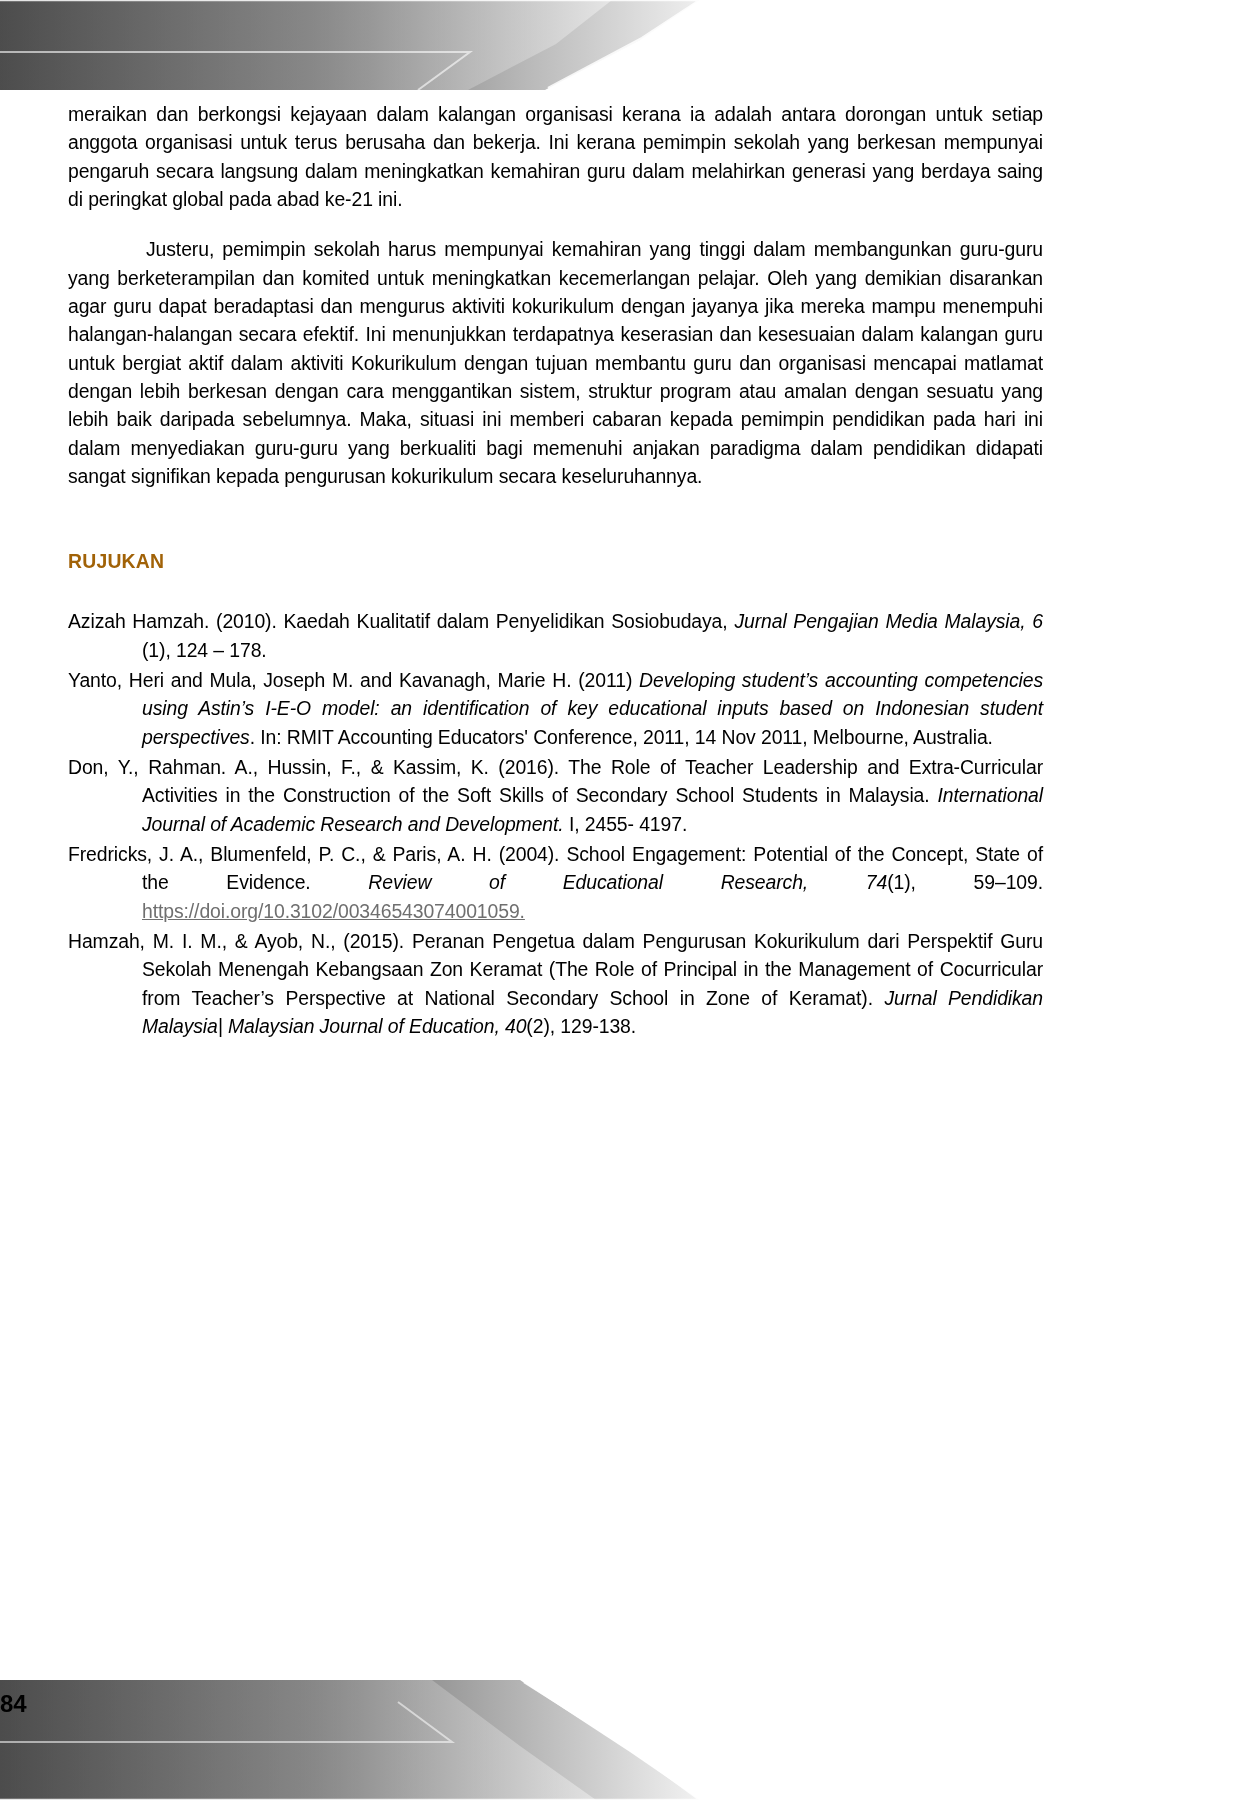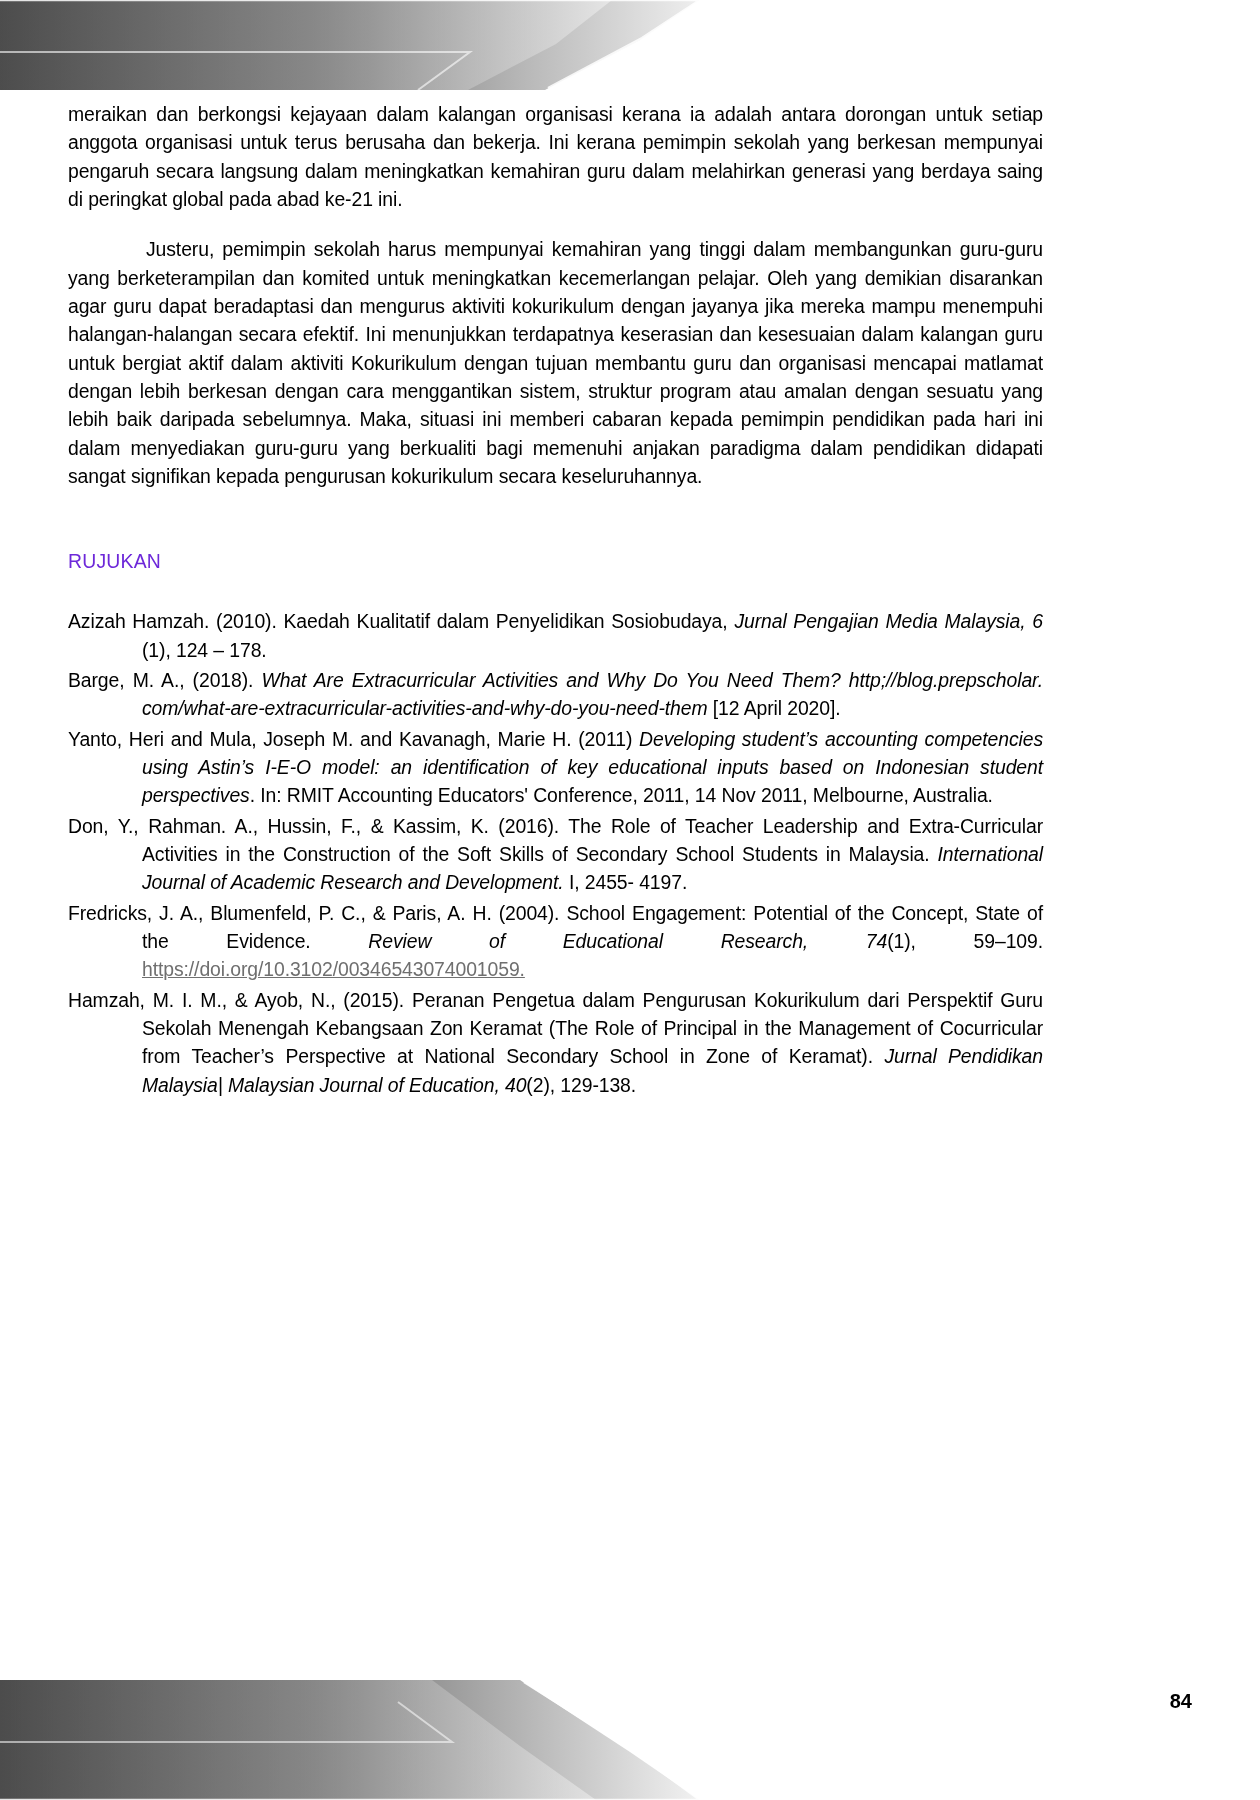--- a/index.html
+++ b/index.html
@@ -40,22 +40,22 @@
     text-align: justify;
     color: #000000;
     letter-spacing: -0.1px;
   }
   p.body-par + p.body-par { margin-top: 22px; }
   p.indent { text-indent: 78px; }
 
   h2.section-head {
     margin: 60px 0 0 0;
     font-size: 19.4px;
-    font-weight: normal;
-    color: #6d28d9;
+    font-weight: bold;
+    color: #a16207;
     letter-spacing: 0.2px;
   }
 
   #references {
     margin-top: 34px;
   }
 
   .ref {
     font-size: 19.4px;
     line-height: 1.46;
@@ -70,24 +70,24 @@
   .ref i { font-style: italic; }
   .ref sup { font-size: 0.65em; vertical-align: super; line-height: 0; }
 
   .link {
     color: #6f6f6f;
   }
 
   #page-number {
     position: absolute;
     left: 0;
-    right: 8px;
+    right: 2px;
     top: 1690px;
-    text-align: right;
-    font-size: 20px;
+    text-align: left;
+    font-size: 24px;
     font-weight: bold;
     color: #000000;
   }
 </style>
 </head>
 <body>
 
 <div id="page">
 
   <svg class="deco deco-tl" viewBox="0 0 700 90" preserveAspectRatio="none" xmlns="http://www.w3.org/2000/svg">
@@ -133,21 +133,20 @@
   <div id="content">
 
     <p class="body-par">meraikan dan berkongsi kejayaan dalam kalangan organisasi kerana ia adalah antara dorongan untuk setiap anggota organisasi untuk terus berusaha dan bekerja. Ini kerana pemimpin sekolah yang berkesan mempunyai pengaruh secara langsung dalam meningkatkan kemahiran guru dalam melahirkan generasi yang berdaya saing di peringkat global pada abad ke-21 ini.</p>
 
     <p class="body-par indent">Justeru, pemimpin sekolah harus mempunyai kemahiran yang tinggi dalam membangunkan guru-guru yang berketerampilan dan komited untuk meningkatkan kecemerlangan pelajar. Oleh yang demikian disarankan agar guru dapat beradaptasi dan mengurus aktiviti kokurikulum dengan jayanya jika mereka mampu  menempuhi halangan-halangan secara efektif. Ini menunjukkan terdapatnya keserasian dan kesesuaian dalam kalangan guru untuk bergiat aktif dalam aktiviti Kokurikulum dengan tujuan membantu guru dan organisasi mencapai matlamat dengan lebih berkesan dengan cara menggantikan sistem, struktur program atau amalan dengan sesuatu yang lebih baik daripada sebelumnya. Maka, situasi ini memberi cabaran kepada pemimpin pendidikan pada hari ini dalam menyediakan guru-guru yang berkualiti bagi memenuhi anjakan paradigma dalam pendidikan didapati sangat signifikan kepada pengurusan kokurikulum secara keseluruhannya.</p>
 
     <h2 class="section-head">RUJUKAN</h2>
 
     <div id="references">
         <p class="ref"><span>Azizah Hamzah. (2010). Kaedah Kualitatif dalam Penyelidikan Sosiobudaya, </span><i>Jurnal Pengajian Media Malaysia, 6</i><span> (1), 124 – 178.</span></p>
-        <p class="ref"><span>Barge, M. A., (2018). </span><i>What Are Extracurricular Activities and Why Do You Need Them? http;//blog.prepscholar.  com/what-are-extracurricular-activities-and-why-do-you-need-them</i><span> [12 April 2020].</span></p>
         <p class="ref"><span>Yanto,  Heri and Mula,  Joseph  M. and Kavanagh,  Marie  H. (2011) </span><i>Developing student’s accounting competencies using Astin’s I-E-O model: an identification of key educational inputs based on Indonesian student perspectives</i><span>. In: RMIT Accounting Educators' Conference, 2011, 14 Nov 2011, Melbourne, Australia.</span></p>
         <p class="ref"><span>Don, Y., Rahman. A., Hussin, F., &amp; Kassim, K. (2016). The Role of Teacher Leadership and Extra-Curricular Activities in the Construction of the Soft Skills of Secondary School Students in Malaysia. </span><i>International Journal of Academic Research and Development.</i><span> I, 2455- 4197.</span></p>
         <p class="ref"><span>Fredricks, J. A., Blumenfeld, P. C., &amp; Paris, A. H. (2004). School Engagement: Potential of the Concept, State of the Evidence. </span><i>Review of Educational Research, 74</i><span>(1), 59–109. </span><a class="link" href="#">https://doi.org/10.3102/00346543074001059.</a></p>
         <p class="ref"><span>Hamzah, M. I. M., &amp; Ayob, N., (2015). Peranan Pengetua dalam Pengurusan Kokurikulum dari Perspektif Guru Sekolah Menengah Kebangsaan Zon Keramat (The Role of Principal in the Management of Cocurricular from Teacher’s Perspective at National Secondary School in Zone of Keramat). </span><i>Jurnal Pendidikan Malaysia| Malaysian Journal of Education, 40</i><span>(2), 129-138.</span></p>
       </div>
   </div>
 
   <div id="page-number">84</div>
 
 </div>

